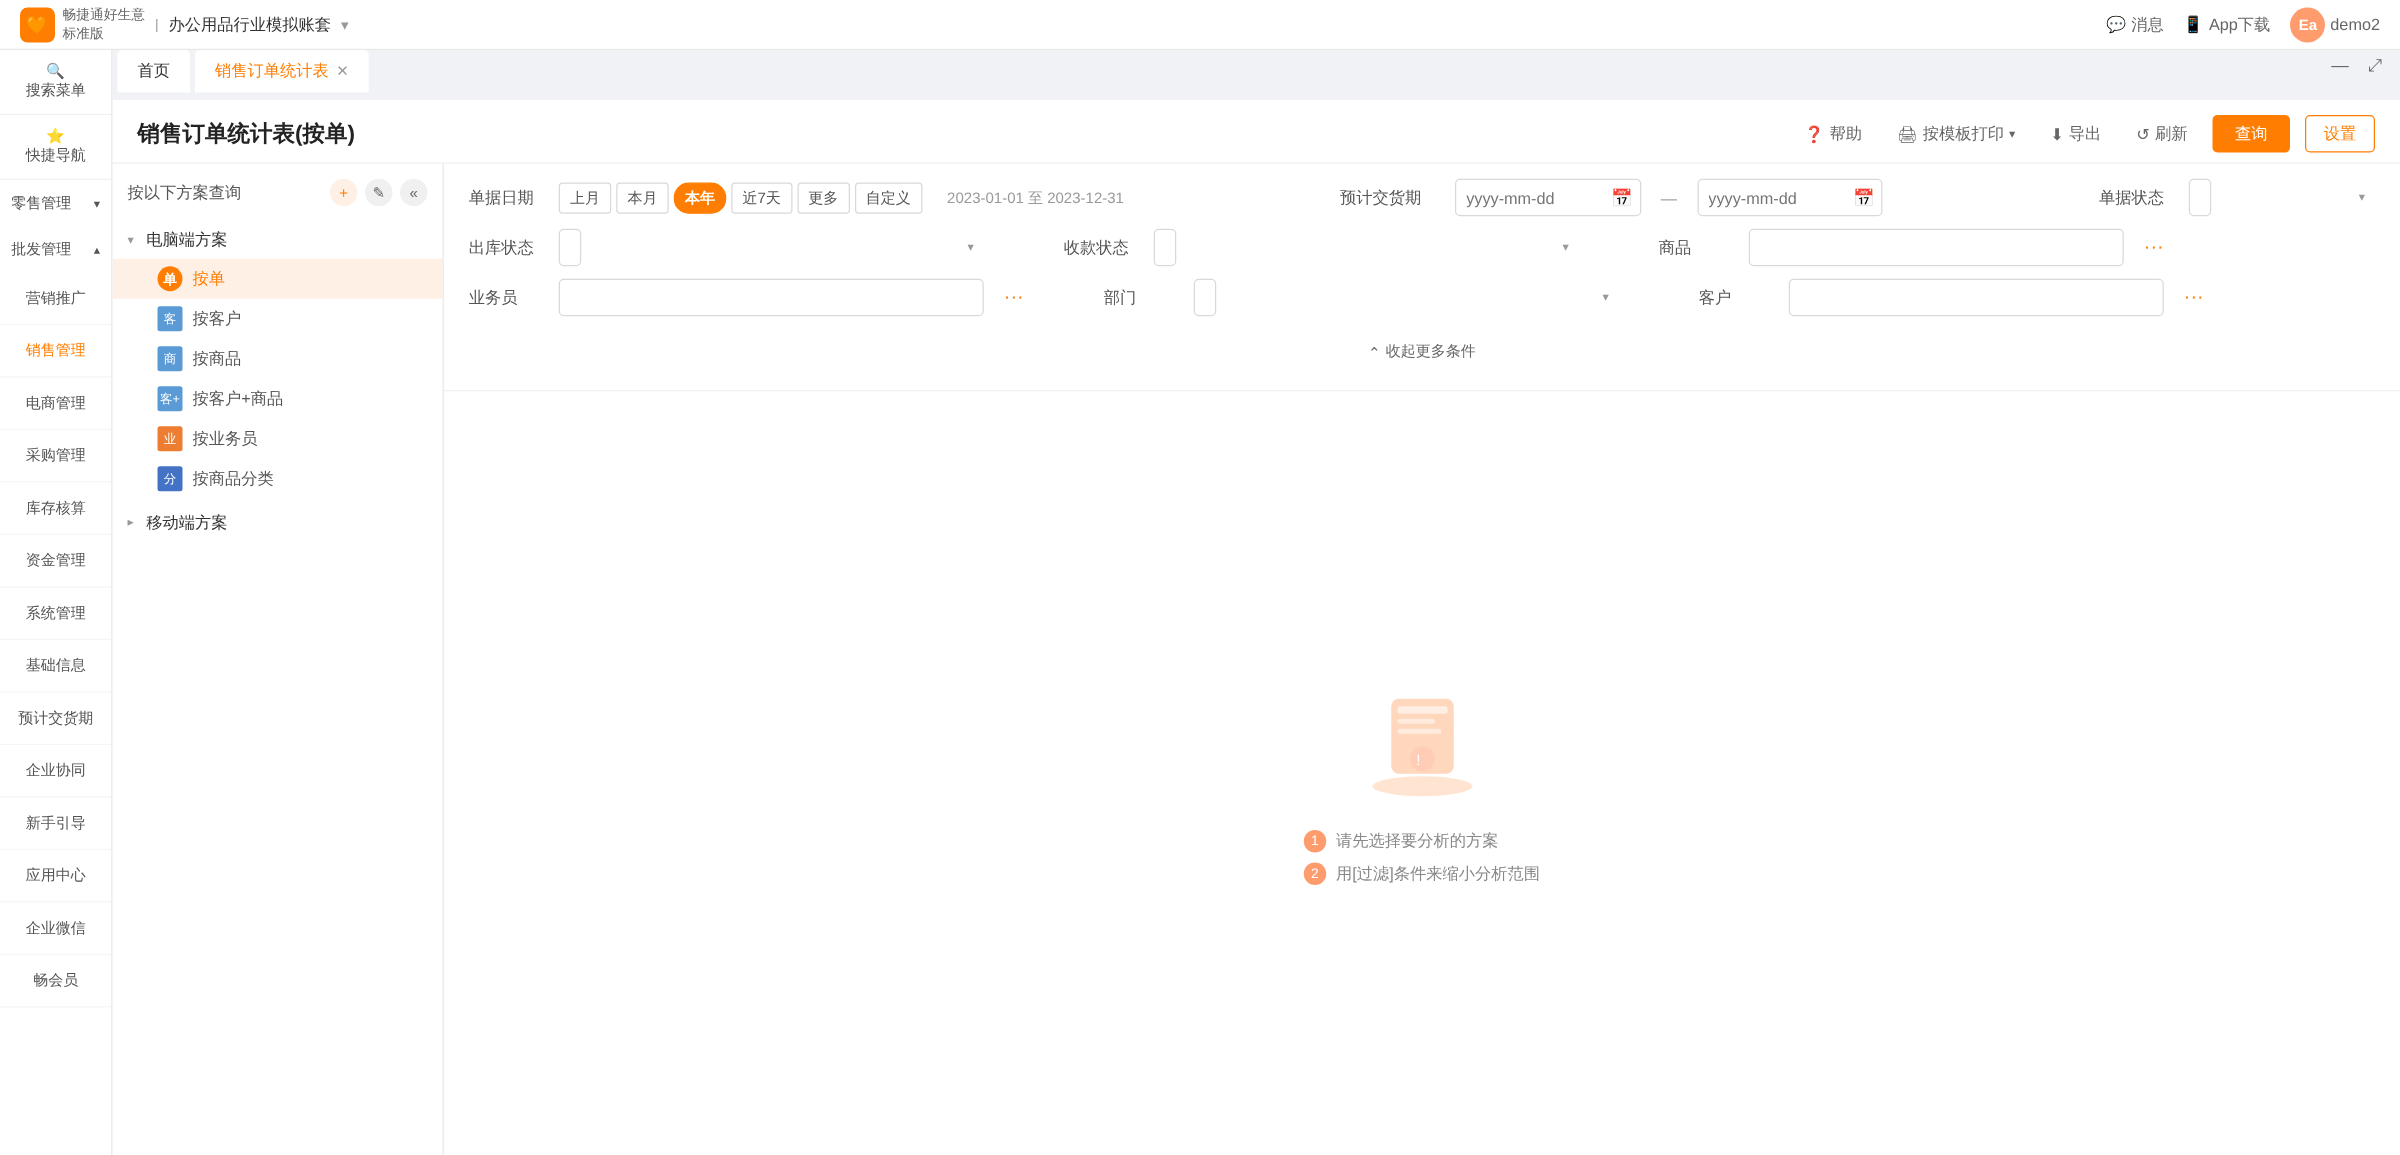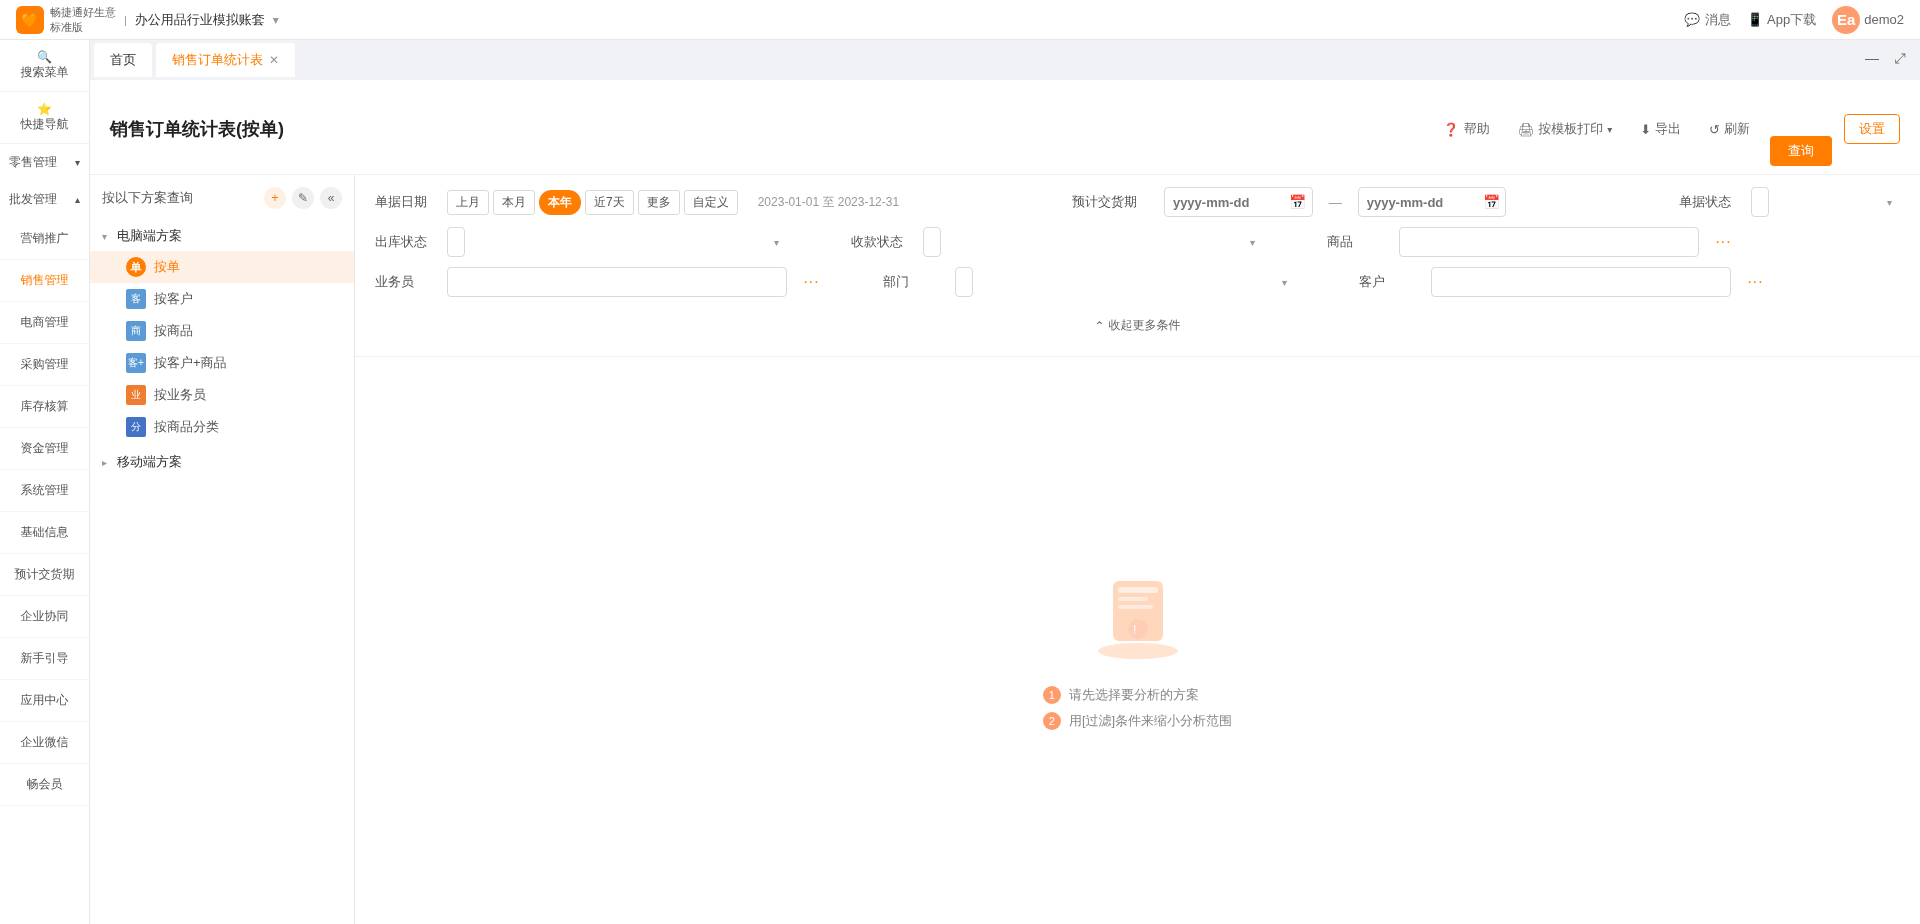--- a/index.html
+++ b/index.html
@@ -6,53 +6,53 @@
     body { font-family: 'Microsoft YaHei', Arial, sans-serif; font-size: 13px; background: #f0f2f5; color: #333; width: 1920px; height: 924px; overflow: hidden; display: flex; flex-direction: column; }
 
     
     .top-bar { height: 40px; background: #fff; display: flex; align-items: center; justify-content: space-between; padding: 0 16px; border-bottom: 1px solid #e8e8e8; flex-shrink: 0; }
     .top-bar-left { display: flex; align-items: center; gap: 8px; }
     .logo-area { display: flex; align-items: center; gap: 6px; }
     .logo-icon { width: 28px; height: 28px; background: #ff7d00; border-radius: 6px; display: flex; align-items: center; justify-content: center; color: white; font-size: 14px; font-weight: bold; }
     .logo-text { font-size: 11px; color: #666; line-height: 1.3; }
     .top-bar-right { display: flex; align-items: center; gap: 16px; color: #666; font-size: 13px; }
     .top-bar-right .item { display: flex; align-items: center; gap: 4px; cursor: pointer; }
-    .avatar { width: 28px; height: 28px; border-radius: 50%; background: #ff9c6e; display: flex; align-items: center; justify-content: center; color: white; font-size: 15px; font-weight: bold; }
+    .avatar { width: 28px; height: 28px; border-radius: 50%; background: #ff9c6e; display: flex; align-items: center; justify-content: center; color: white; font-size: 12px; font-weight: bold; }
 
     
     .main-layout { display: flex; flex: 1; overflow: hidden; }
 
     
     .sidebar { width: 90px; background: #fff; border-right: 1px solid #e8e8e8; display: flex; flex-direction: column; flex-shrink: 0; overflow-y: auto; }
     .sidebar-item { padding: 12px 8px; text-align: center; cursor: pointer; font-size: 12px; color: #555; border-bottom: 1px solid #f5f5f5; }
     .sidebar-item.active { color: #ff7d00; }
     .sidebar-search { padding: 10px 8px; font-size: 12px; color: #555; text-align: center; cursor: pointer; border-bottom: 1px solid #f0f0f0; }
     .sidebar-nav { padding: 10px 8px; font-size: 12px; color: #555; text-align: center; cursor: pointer; border-bottom: 1px solid #f0f0f0; }
     .sidebar-group-item { padding: 10px 8px; text-align: center; cursor: pointer; font-size: 12px; color: #555; display: flex; align-items: center; justify-content: center; gap: 18px; }
     .sidebar-group-item .arr { font-size: 10px; }
 
     
     .content-area { flex: 1; display: flex; flex-direction: column; overflow: hidden; }
 
     
-    .tab-bar { height: 40px; background: #f0f2f5; display: flex; align-items: center; padding: 12px 0; flex-shrink: 0; }
+    .tab-bar { height: 40px; background: #f0f2f5; display: flex; align-items: flex-start; padding: 0 0; flex-shrink: 0; }
     .tab { height: 34px; padding: 0 16px; display: flex; align-items: center; gap: 6px; cursor: pointer; font-size: 13px; border-radius: 4px 4px 0 0; margin-left: 4px; }
     .tab.home { background: #fff; color: #333; }
     .tab.active { background: #fff; color: #ff7d00; }
     .tab-close { font-size: 12px; color: #999; cursor: pointer; }
     .tab-bar-actions { margin-left: auto; display: flex; align-items: center; gap: 4px; padding: 0 8px 4px; }
     .tab-action-btn { width: 24px; height: 24px; display: flex; align-items: center; justify-content: center; cursor: pointer; color: #666; font-size: 14px; }
 
     
     .page-content { flex: 1; background: #fff; overflow: hidden; display: flex; flex-direction: column; }
     .page-header { padding: 12px 20px 8px; display: flex; align-items: center; justify-content: space-between; border-bottom: 1px solid #f0f0f0; flex-shrink: 0; }
     .page-title { font-size: 18px; font-weight: 600; color: #222; }
     .page-actions { display: flex; align-items: center; gap: 12px; }
     .page-action-btn { display: flex; align-items: center; gap: 4px; color: #666; font-size: 13px; cursor: pointer; padding: 4px 8px; }
-    .btn-primary { background: #ff7d00; color: white; border: none; padding: 6px 18px; border-radius: 4px; cursor: pointer; font-size: 13px; margin-top: 44px; }
+    .btn-primary { background: #ff7d00; color: white; border: none; padding: 6px 18px; border-radius: 4px; cursor: pointer; font-size: 13px; }
     .btn-secondary { background: #fff; color: #ff7d00; border: 1px solid #ff7d00; padding: 5px 14px; border-radius: 4px; cursor: pointer; font-size: 13px; }
 
     
     .page-body { display: flex; flex: 1; overflow: hidden; }
 
     
     .left-panel { width: 265px; border-right: 1px solid #e8e8e8; padding: 12px 0; flex-shrink: 0; overflow-y: auto; }
     .left-panel-header { padding: 0 12px 8px; display: flex; align-items: center; justify-content: space-between; }
     .left-panel-title { font-size: 13px; color: #555; }
     .left-panel-icons { display: flex; align-items: center; gap: 6px; }
@@ -75,21 +75,21 @@
     .filter-row { display: flex; align-items: center; gap: 12px; margin-bottom: 10px; }
     .filter-label { font-size: 13px; color: #555; width: 60px; flex-shrink: 0; }
     .filter-label-wide { font-size: 13px; color: #555; width: 80px; flex-shrink: 0; }
     .date-btns { display: flex; gap: 4px; }
     .date-btn { padding: 3px 8px; border: 1px solid #d9d9d9; border-radius: 3px; font-size: 12px; cursor: pointer; color: #555; background: #fff; }
     .date-btn.active { background: #ff7d00; color: #fff; border-color: #ff7d00; border-radius: 12px; font-weight: bold; }
     .date-range { font-size: 12px; color: #999; margin-left: 8px; }
     .filter-input { flex: 1; height: 30px; border: 1px solid #d9d9d9; border-radius: 4px; padding: 0 8px; font-size: 13px; color: #bbb; background: #fff; }
     .filter-select { flex: 1; height: 30px; border: 1px solid #d9d9d9; border-radius: 4px; padding: 0 8px; font-size: 13px; color: #333; background: #fff; appearance: none; cursor: pointer; }
     .filter-input-with-icon { position: relative; flex: 1; }
-    .filter-input-with-icon input { width: 100%; height: 30px; border: 1px solid #d9d9d9; border-radius: 4px; padding: 0 28px 0 8px; font-size: 13px; color: #bbb; font-weight: bold; }
+    .filter-input-with-icon input { width: 100%; height: 30px; border: 1px solid #d9d9d9; border-radius: 4px; padding: 0 28px 0 8px; font-size: 13px; color: #bbb; }
     .filter-input-with-icon .cal-icon { position: absolute; right: 6px; top: 50%; transform: translateY(-50%); color: #ff7d00; font-size: 14px; cursor: pointer; }
     .filter-sep { color: #999; font-size: 13px; padding: 0 4px; }
     .filter-dots { color: #ff7d00; font-size: 16px; cursor: pointer; margin-left: 4px; }
     .collapse-btn { display: flex; align-items: center; justify-content: center; padding: 6px; color: #666; font-size: 12px; cursor: pointer; gap: 4px; }
 
     
     .empty-state { flex: 1; display: flex; flex-direction: column; align-items: center; justify-content: center; gap: 12px; }
     .empty-hints { display: flex; flex-direction: column; gap: 8px; }
     .empty-hint { display: flex; align-items: center; gap: 8px; font-size: 13px; color: #888; }
     .hint-num { width: 18px; height: 18px; border-radius: 50%; background: #ff9c6e; color: white; display: flex; align-items: center; justify-content: center; font-size: 11px; flex-shrink: 0; }

